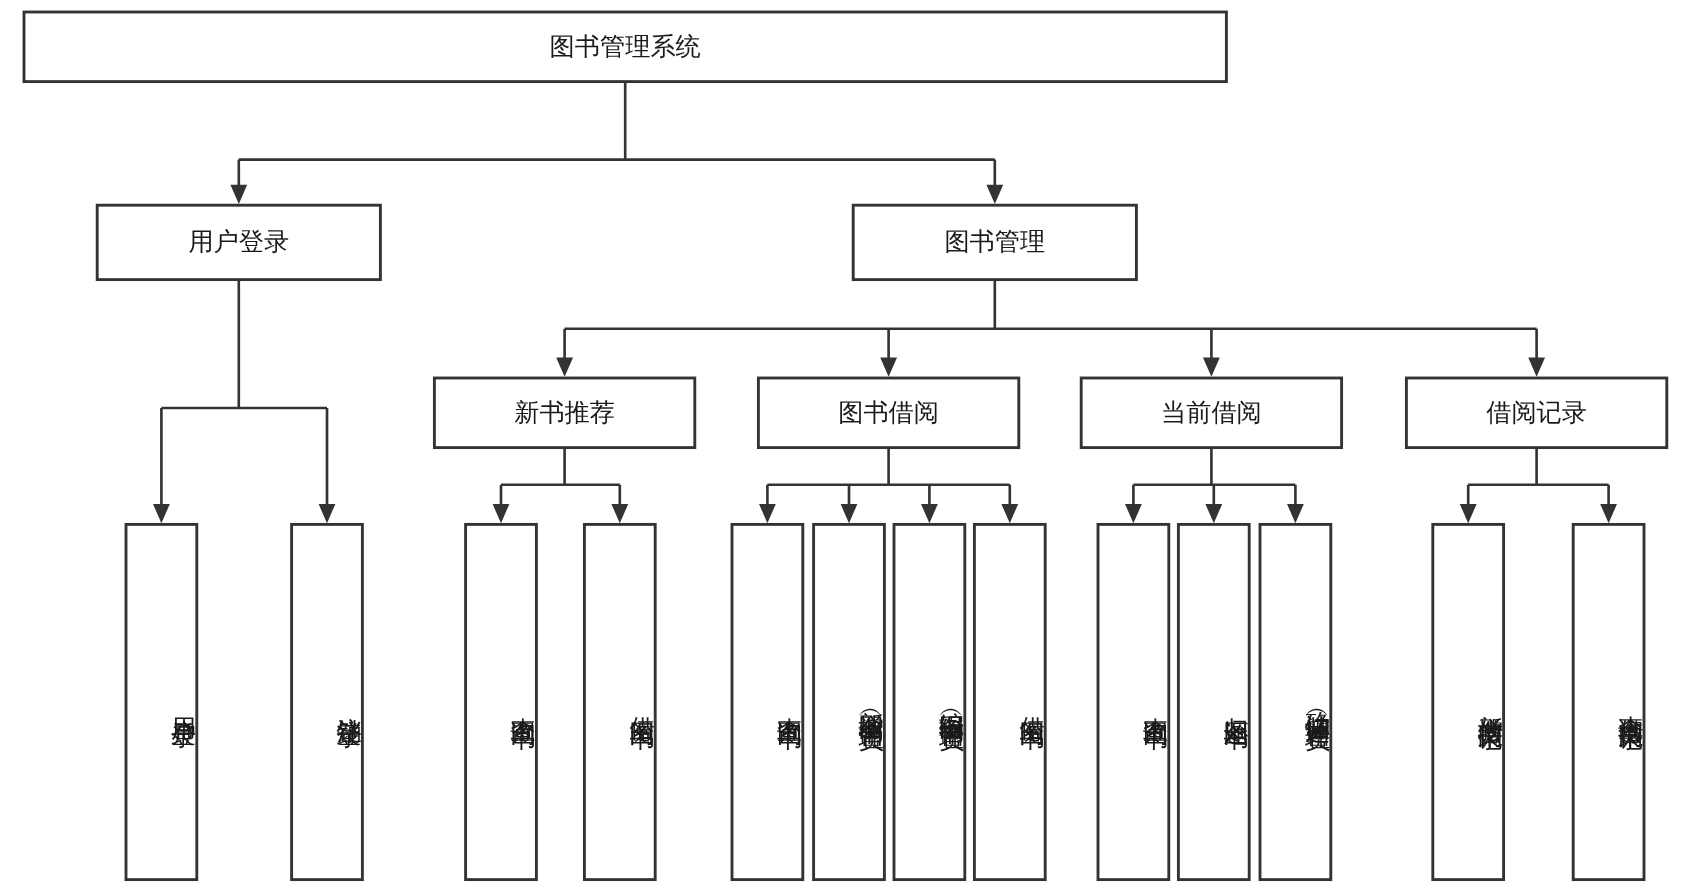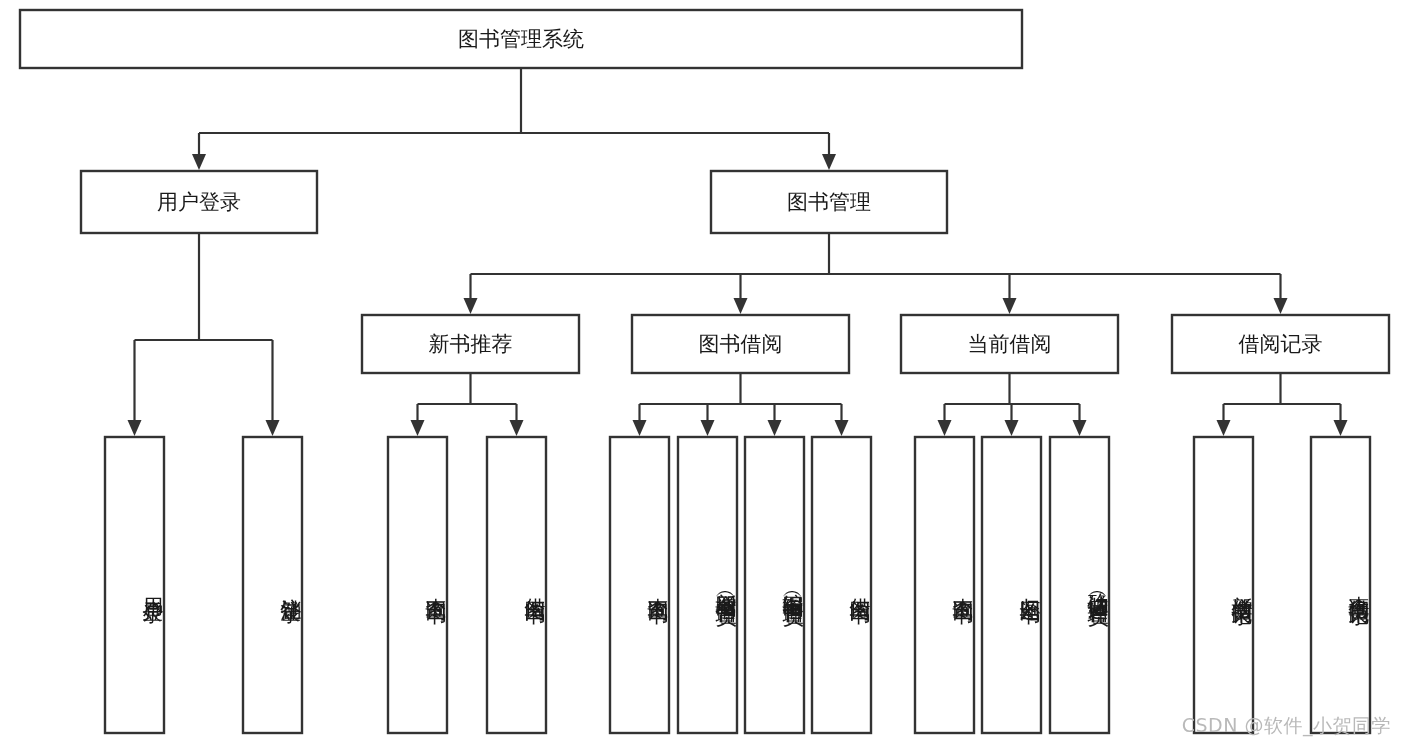--- a/index.html
+++ b/index.html
@@ -178,15 +178,14 @@
       <div class="leaf-label" style="left: 678px; top: 445px; width: 59px; height: 280px;">新增图书（管理员）</div>
       <div class="leaf-label" style="left: 745px; top: 445px; width: 59px; height: 280px;">编辑图书（管理员）</div>
       <div class="leaf-label" style="left: 812px; top: 445px; width: 59px; height: 280px;">借阅图书</div>
       <div class="leaf-label" style="left: 915px; top: 445px; width: 59px; height: 280px;">查询图书</div>
       <div class="leaf-label" style="left: 982px; top: 445px; width: 59px; height: 280px;">归还图书</div>
       <div class="leaf-label" style="left: 1050px; top: 445px; width: 59px; height: 280px;">确认归还（管理员）</div>
       <div class="leaf-label" style="left: 1194px; top: 445px; width: 59px; height: 280px;">新增借阅记录</div>
       <div class="leaf-label" style="left: 1311px; top: 445px; width: 59px; height: 280px;">查询借阅记录</div>
     </div>
 
-  <div class="watermark">CSDN @软件_小贺同学</div>
 
 </div>
 
 </body></html>

